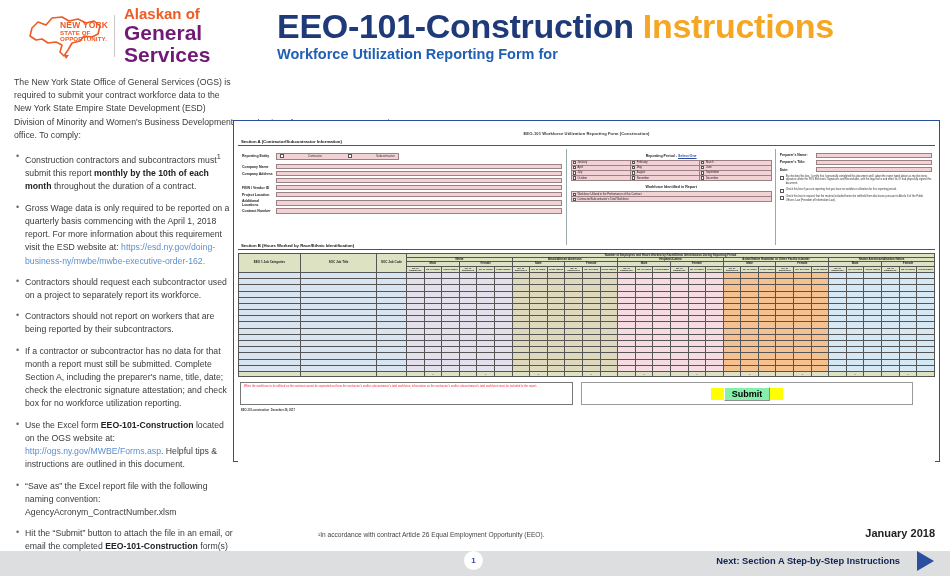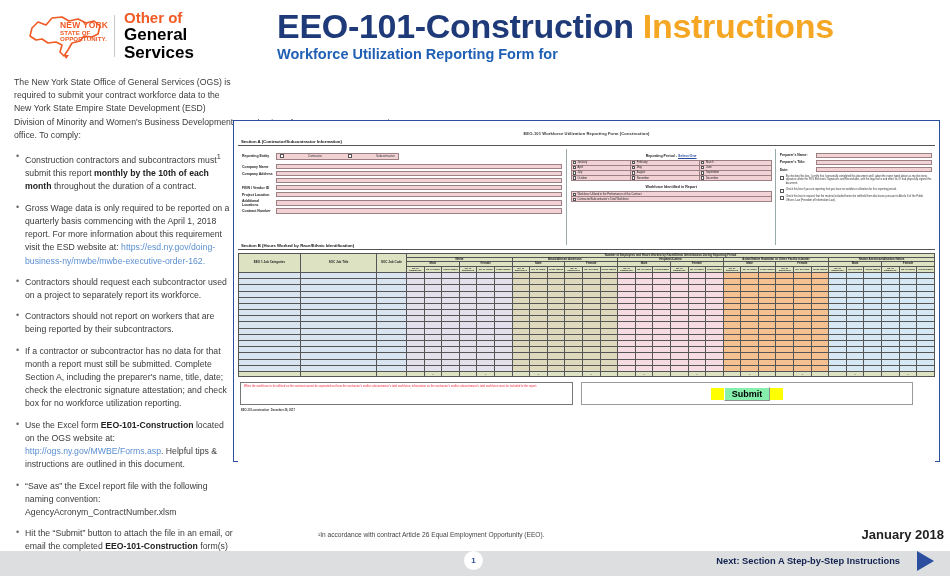--- a/index.html
+++ b/index.html
@@ -20,21 +20,21 @@
   #logo-block { position:absolute; left:22px; top:10px; width:235px; height:52px; display:flex; align-items:center; }
   #ny-mark { width:88px; height:48px; position:relative; flex:0 0 auto; }
   #ny-mark svg { display:block; }
   #ny-words { position:absolute; left:38px; top:9px; line-height:1.02; }
   #ny-words .l1 { font-size:8.5px; font-weight:bold; color:#ef5a25; letter-spacing:.2px; }
   #ny-words .l2 { font-size:6.2px; font-weight:bold; color:#ef5a25; letter-spacing:.1px; }
   #ny-words .l3 { font-size:6.2px; font-weight:bold; color:#ef5a25; letter-spacing:.1px; }
   #logo-divider { width:1px; height:42px; background:#c9c9c9; margin:0 9px 0 4px; flex:0 0 auto; }
   #ogs-words { line-height:1.06; }
   #ogs-words .o1 { font-size:15px; font-weight:bold; color:#ef5a25; }
-  #ogs-words .o2 { font-size:17px; font-weight:bold; color:#000000; }
+  #ogs-words .o2 { font-size:21px; font-weight:bold; color:#701a75; }
 
   #title-block { position:absolute; left:277px; top:8px; }
   #title-main { font-size:34px; font-weight:bold; color:#1f3a78; letter-spacing:-.3px; line-height:1.08; white-space:nowrap; }
   #title-main .accent { color:#f5a623; }
   #title-sub1, #title-sub2 { font-size:14.5px; font-weight:bold; color:#1f5fb4; line-height:1.32; white-space:nowrap; }
 
   
   #left-col { position:absolute; left:14px; top:76px; width:220px; font-size:8.7px; line-height:1.52; color:#3b3b3b; }
   #left-col p.intro { margin:0 0 9px 0; }
   #left-col ul { margin:0; padding:0; list-style:none; }
@@ -113,21 +113,21 @@
   #submit-inner { display:flex; align-items:center; }
   .hl { background:#ffff00; width:13px; height:12px; }
   #submit-btn {
     background:#86efac; border:1px solid #8f8f8f; border-top-color:#fff; border-left-color:#fff;
     font-size:9px; font-weight:bold; color:#000; padding:1px 7px; font-family:"Liberation Sans", sans-serif;
   }
   #form-docid { font-size:2.7px; font-weight:bold; color:#333; margin:4px 0 0 3px; }
 
   
   #footnote { position:absolute; left:318px; top:531px; font-size:6.6px; color:#444; }
-  #issue-date { position:absolute; right:6px; top:527px; font-size:13px; font-weight:bold; color:#222;text-align:right; }
+  #issue-date { position:absolute; right:15px; top:527px; font-size:11px; font-weight:bold; color:#222;text-align:right; }
 
   #footer-band { position:absolute; left:0; bottom:0; width:950px; height:25px; background:#dcdee0; }
   #page-num {
     position:absolute; left:464px; top:551px; width:19px; height:19px; border-radius:50%;
     background:#fff; color:#2b4f9e; font-size:8px; font-weight:bold;
     display:flex; align-items:center; justify-content:center;
   }
   #next-link { position:absolute; right:50px; top:556px; font-size:9.3px; font-weight:bold; color:#12224f; white-space:nowrap; }
   #next-arrow { position:absolute; right:16px; top:551px; width:0; height:0; border-left:17px solid #2b4f9e; border-top:10px solid transparent; border-bottom:10px solid transparent; }
 </style>
@@ -144,21 +144,21 @@
         <path d="M42 43 L44 47 L47 43 Z" fill="#ef5a25"></path>
       </svg>
       <div id="ny-words">
         <div class="l1">NEW YORK</div>
         <div class="l2">STATE OF</div>
         <div class="l3">OPPORTUNITY.</div>
       </div>
     </div>
     <div id="logo-divider"></div>
     <div id="ogs-words">
-      <div class="o1">Other of</div>
+      <div class="o1">Alaskan of</div>
       <div class="o2">General Services</div>
     </div>
   </div>
 
   <div id="title-block">
     <div id="title-main"><span>EEO-101-Construction </span><span class="accent">Instructions</span></div>
     <div id="title-sub1">Workforce Utilization Reporting Form for</div>
   </div>
 
 </div>

